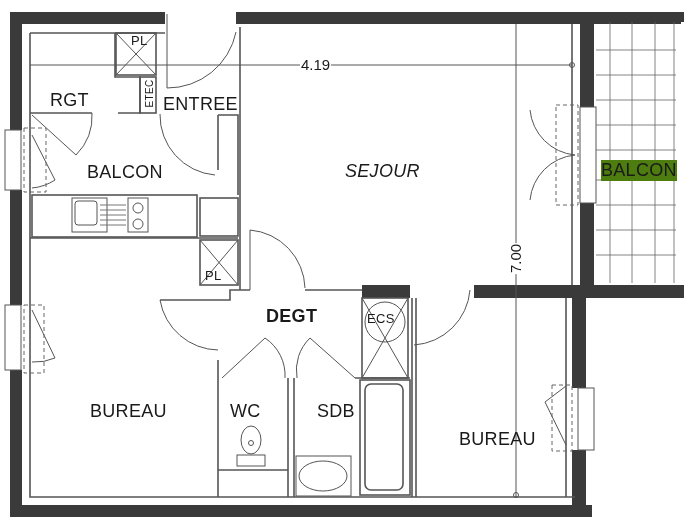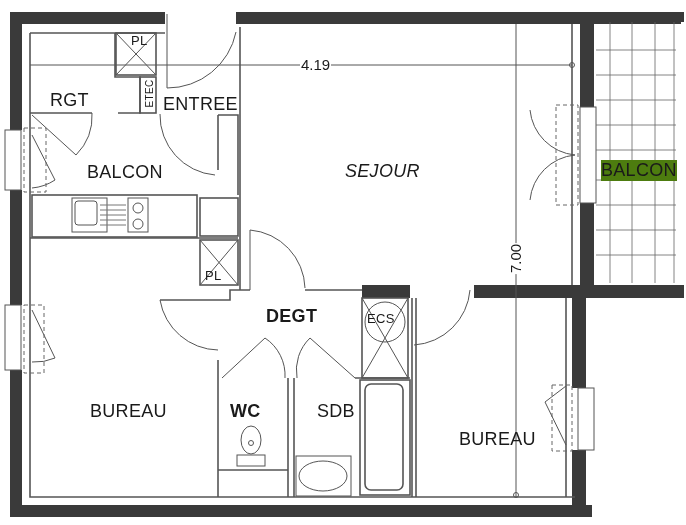--- a/index.html
+++ b/index.html
@@ -193,20 +193,20 @@
 <div class="dim" style="left:300px; top:56px;">4.19</div>
 <div class="dim vert" style="left:500px; top:250px;">7.00</div>
 
 <div class="lbl" style="left:50px; top:90px;">RGT</div>
 <div class="lbl" style="left:163px; top:94px;text-align:right;">ENTREE</div>
 <div class="lbl" style="left:87px; top:162px;">BALCON</div>
 <div class="lbl" style="left:345px; top:161px;font-style:italic;">SEJOUR</div>
 <div class="lbl" style="left:601px; top:160px; background:#4d7c0f;">BALCON</div>
 <div class="lbl" style="left:266px; top:306px;font-weight:bold;">DEGT</div>
 <div class="lbl" style="left:90px; top:401px;">BUREAU</div>
-<div class="lbl" style="left:230px; top:401px;font-weight:bold;">WC</div>
+<div class="lbl" style="left:230px; top:401px;">WC</div>
 <div class="lbl" style="left:304px; top:401px;margin-left:13px;">SDB</div>
 <div class="lbl" style="left:459px; top:401px;margin-top:28px;">BUREAU</div>
 
 <div class="lbl small" style="left:131px; top:33px;">PL</div>
 <div class="lbl small" style="left:205px; top:268px;">PL</div>
 <div class="lbl tiny vert" style="left:136px; top:88px;">ETEC</div>
 <div class="lbl small" style="left:367px; top:311px;">ECS</div>
 
 </body></html>

